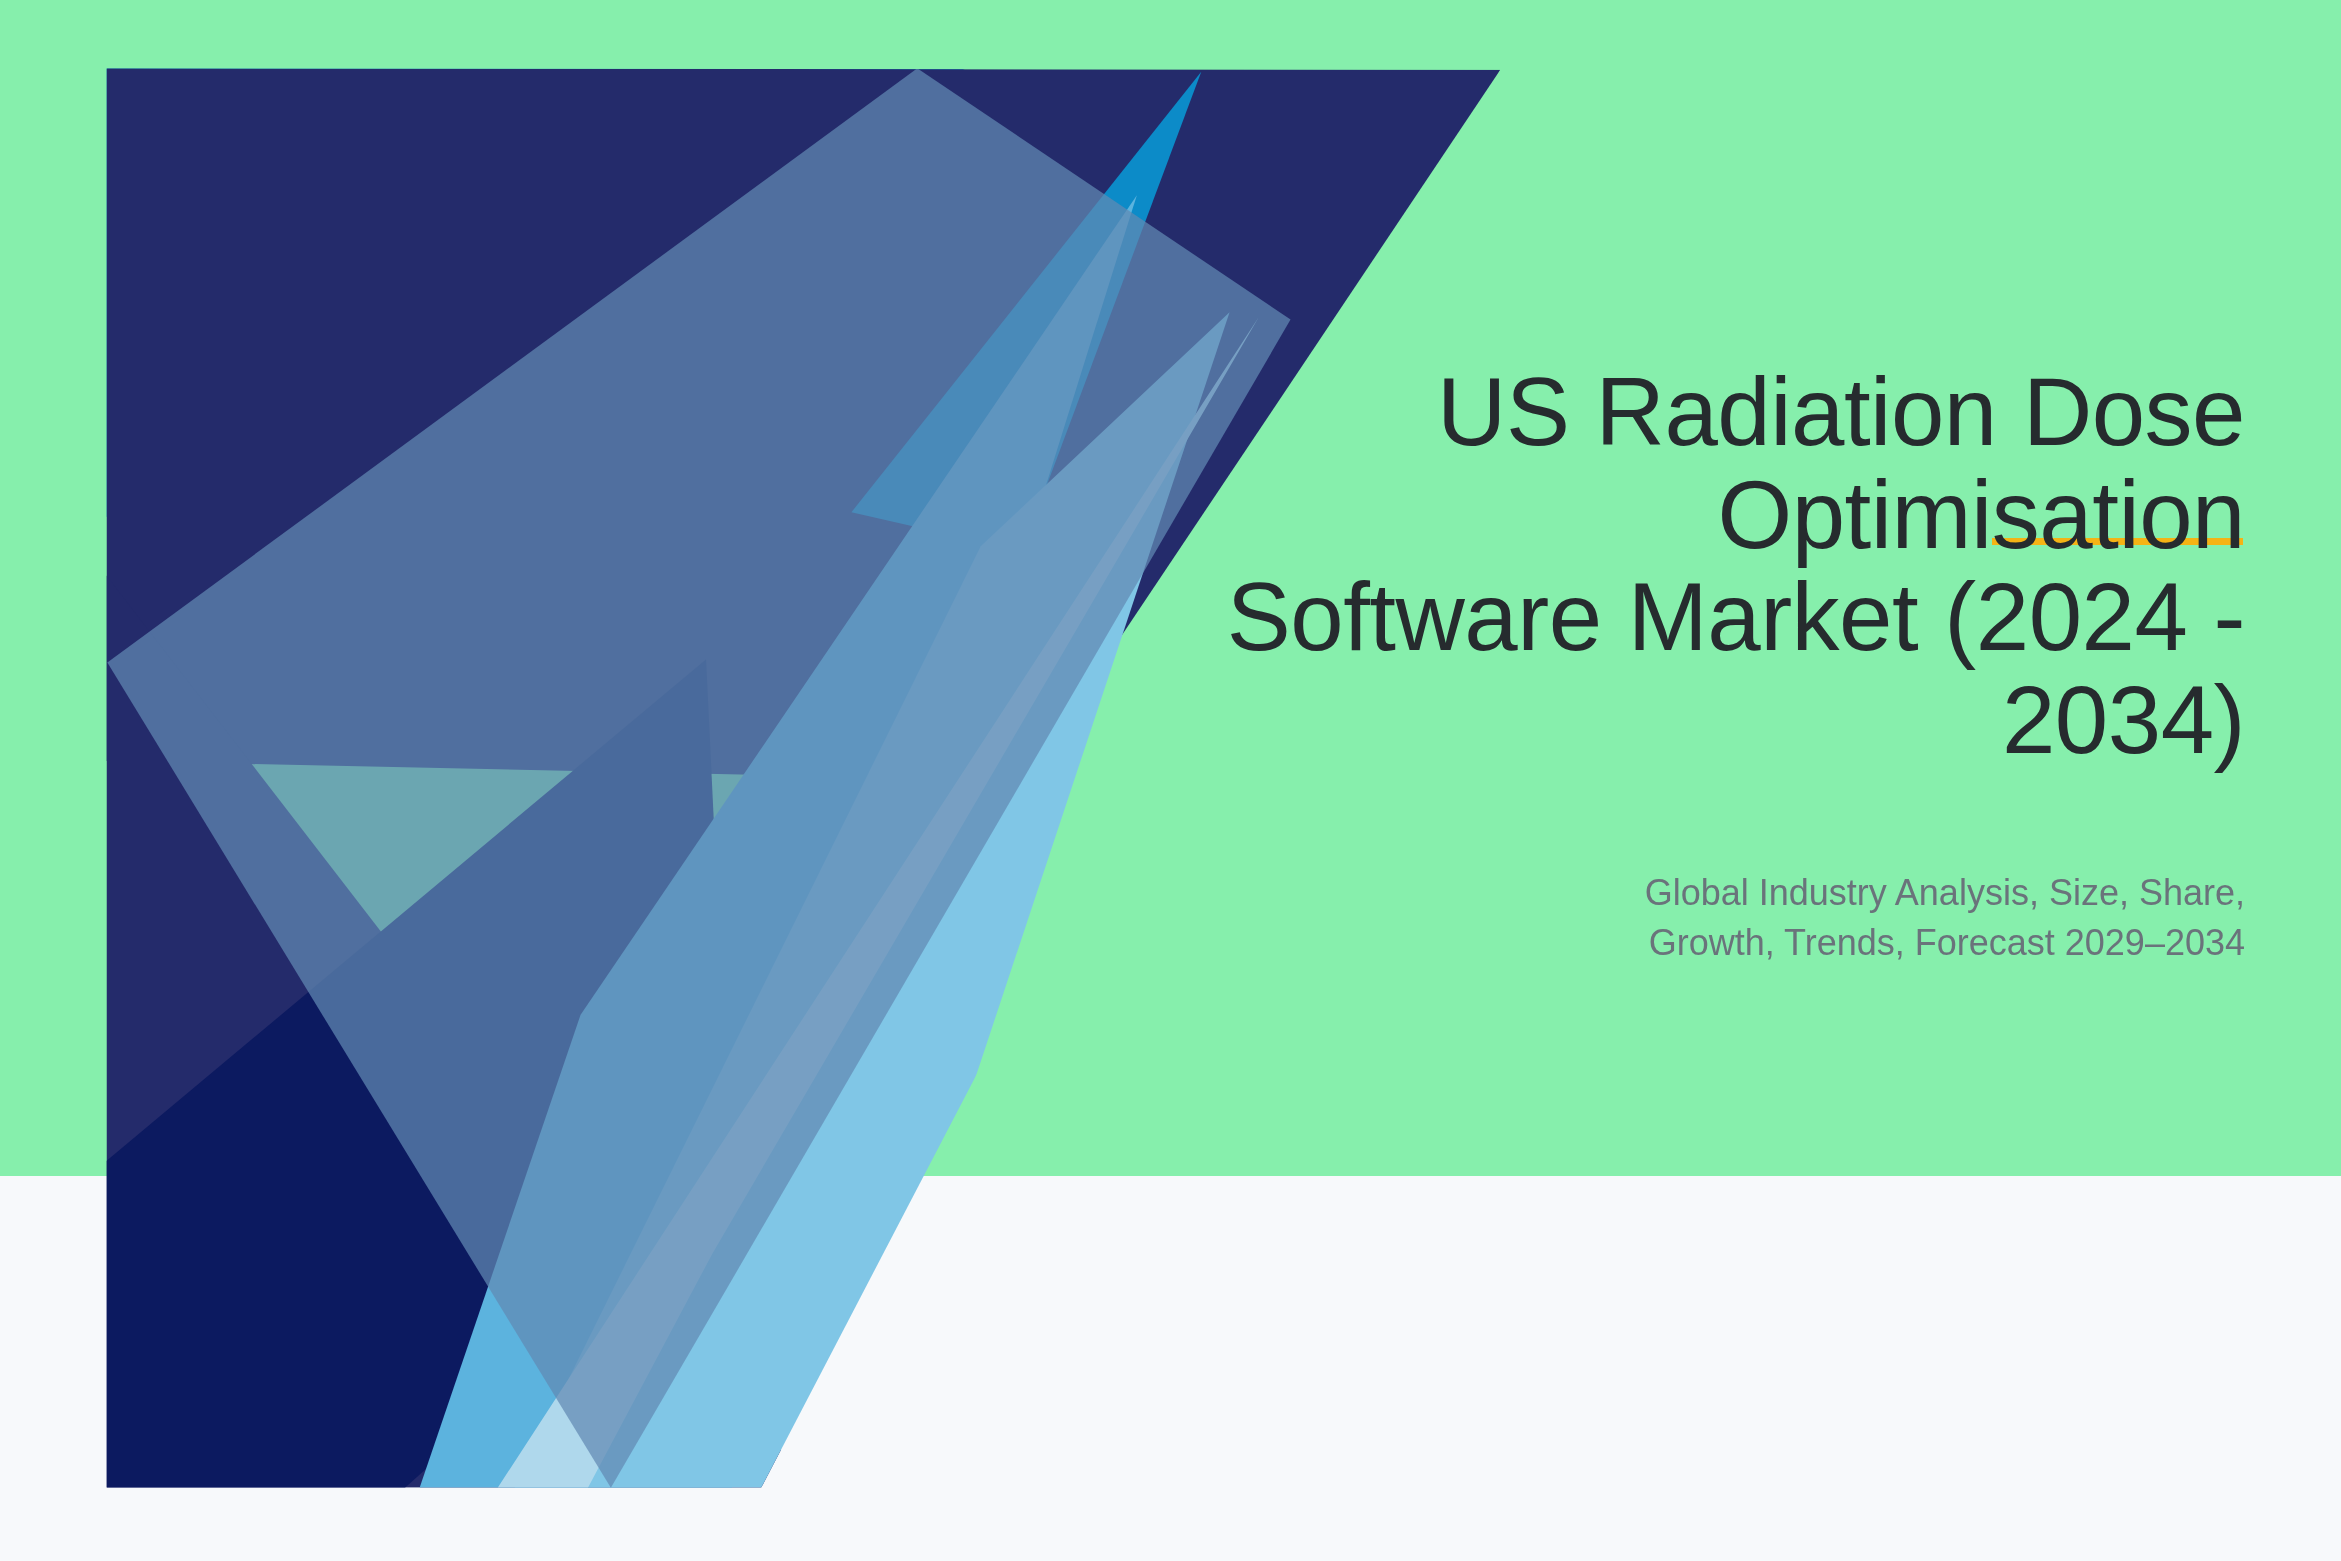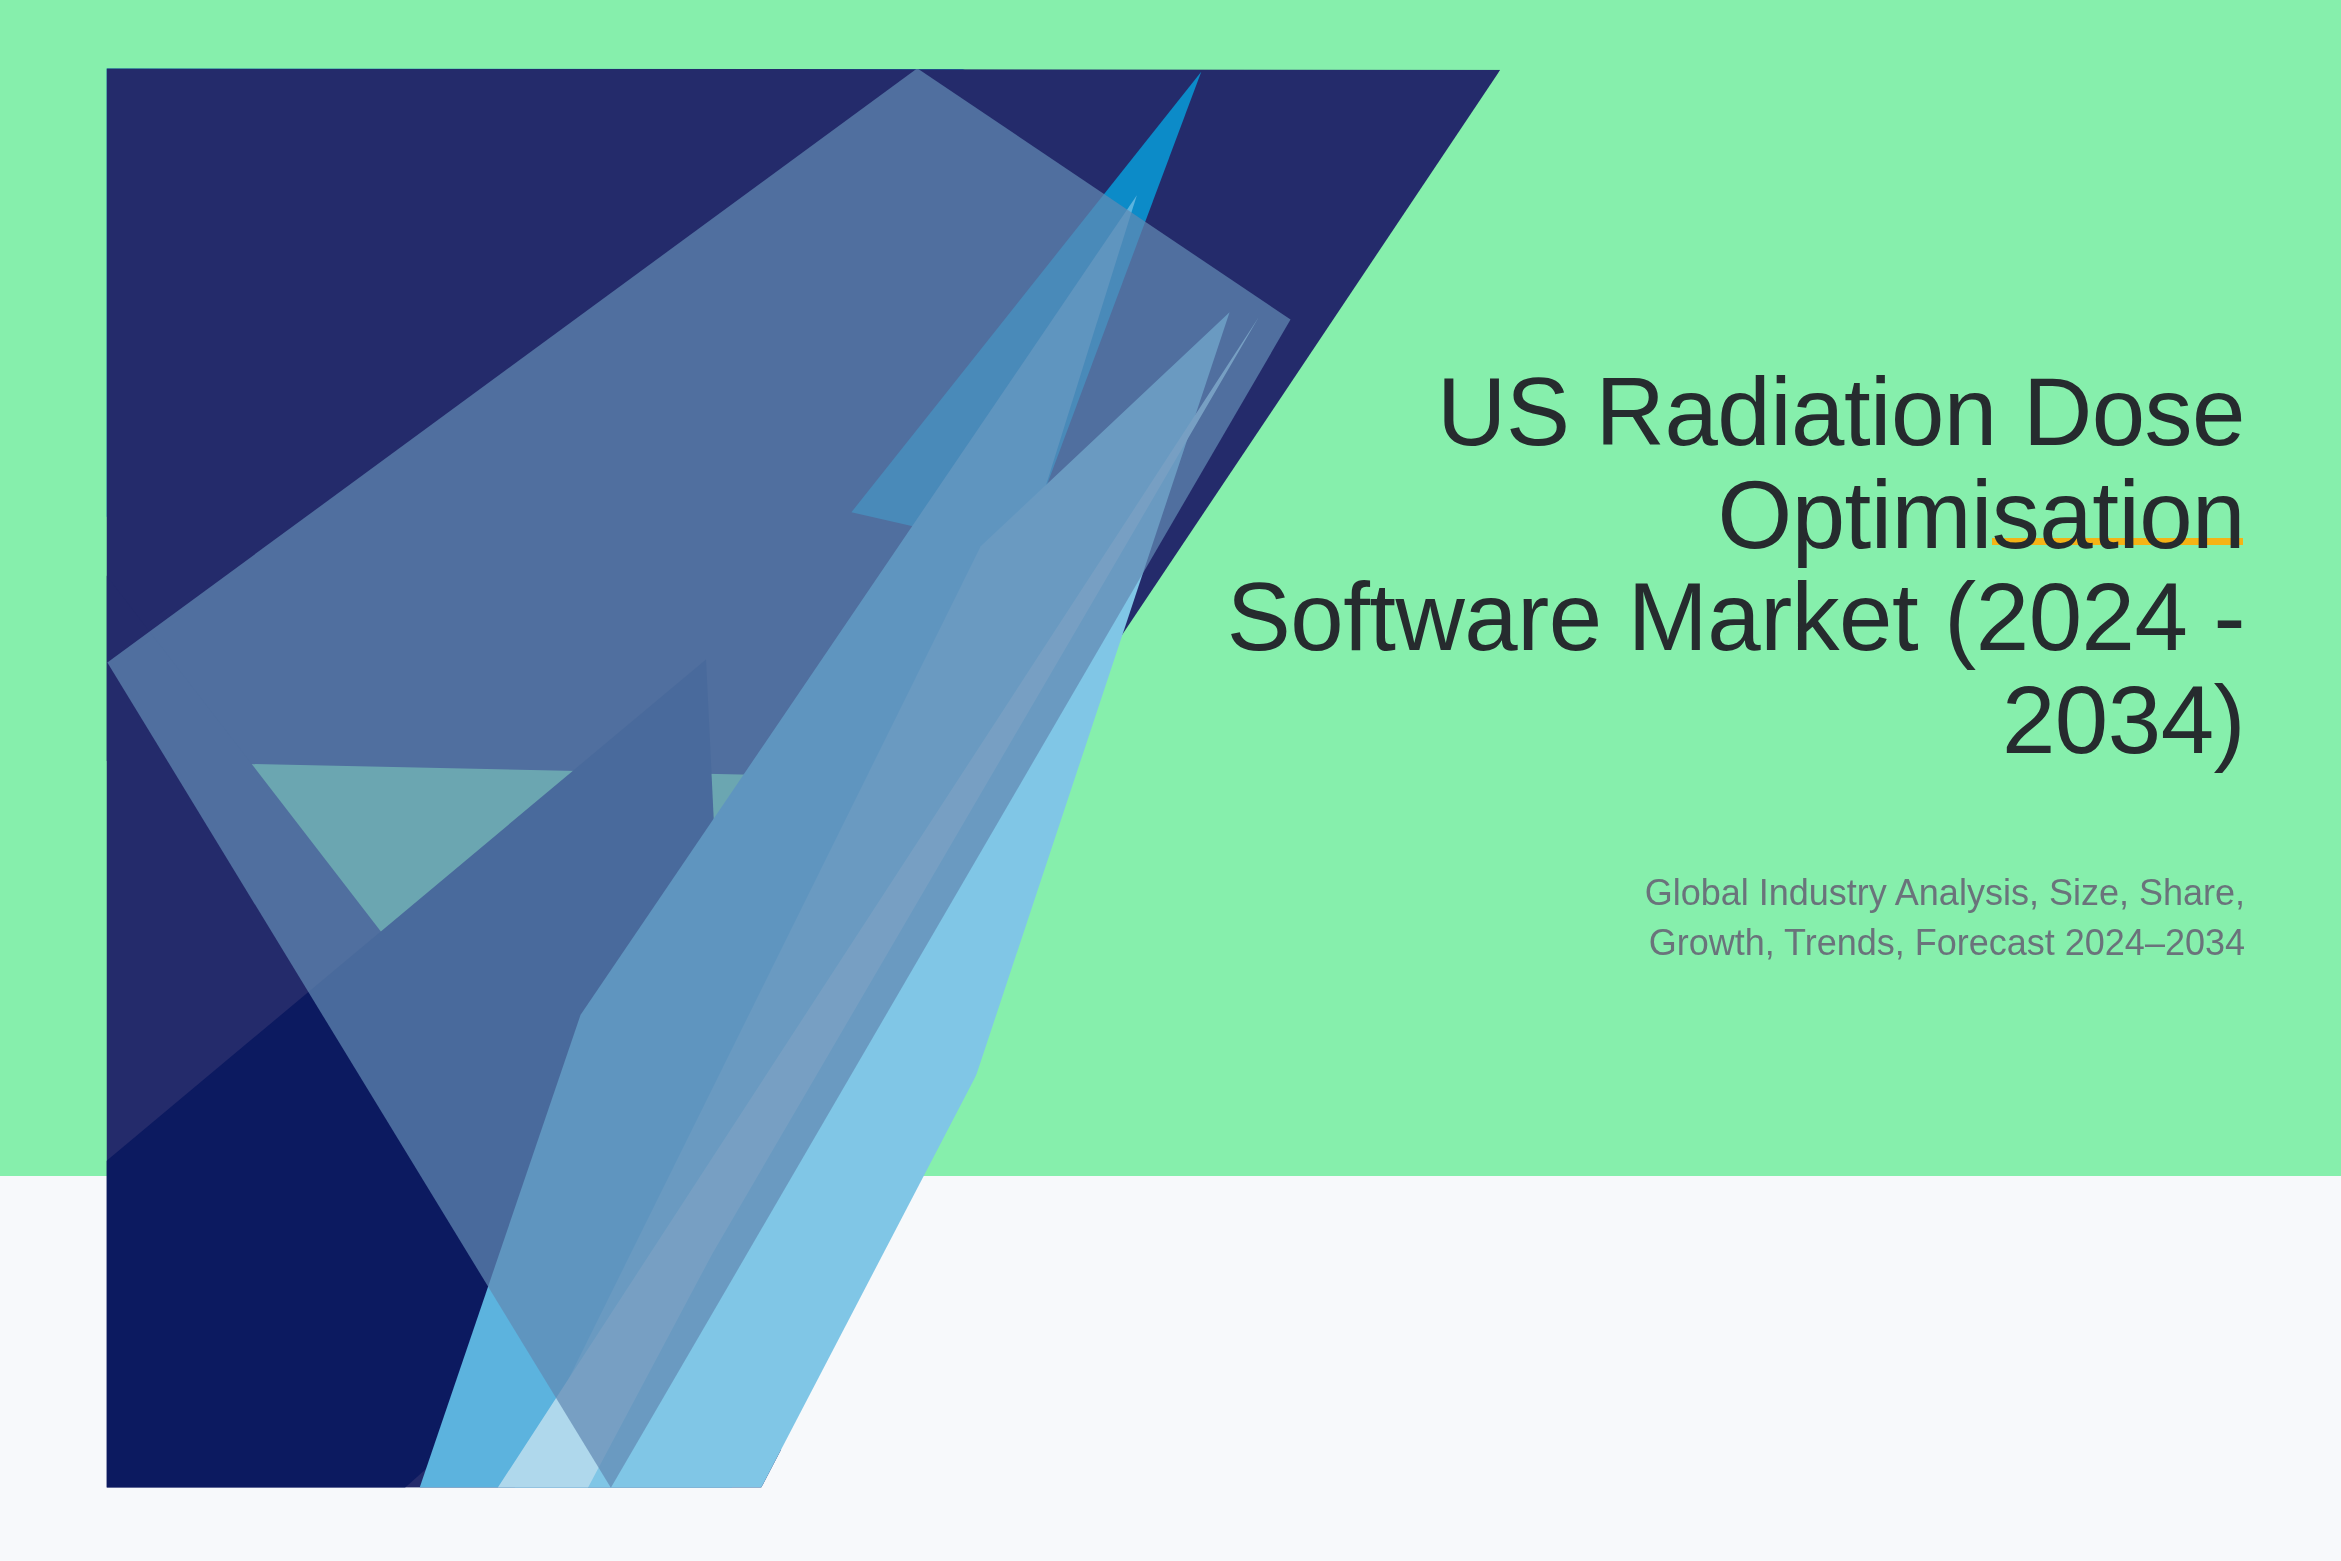--- a/index.html
+++ b/index.html
@@ -88,17 +88,17 @@
   </svg>
 
   <div id="text-block">
 
     <div id="accent-bar"></div>
 
     <h1 id="title">US Radiation Dose Optimisation
 Software Market (2024 - 2034)</h1>
 
     <p id="subtitle">Global Industry Analysis, Size, Share,
-Growth, Trends, Forecast 2024–2034</p>
+Growth, Trends, Forecast 2029–2034</p>
   </div>
 
 </div>
 
 
 </body></html>

